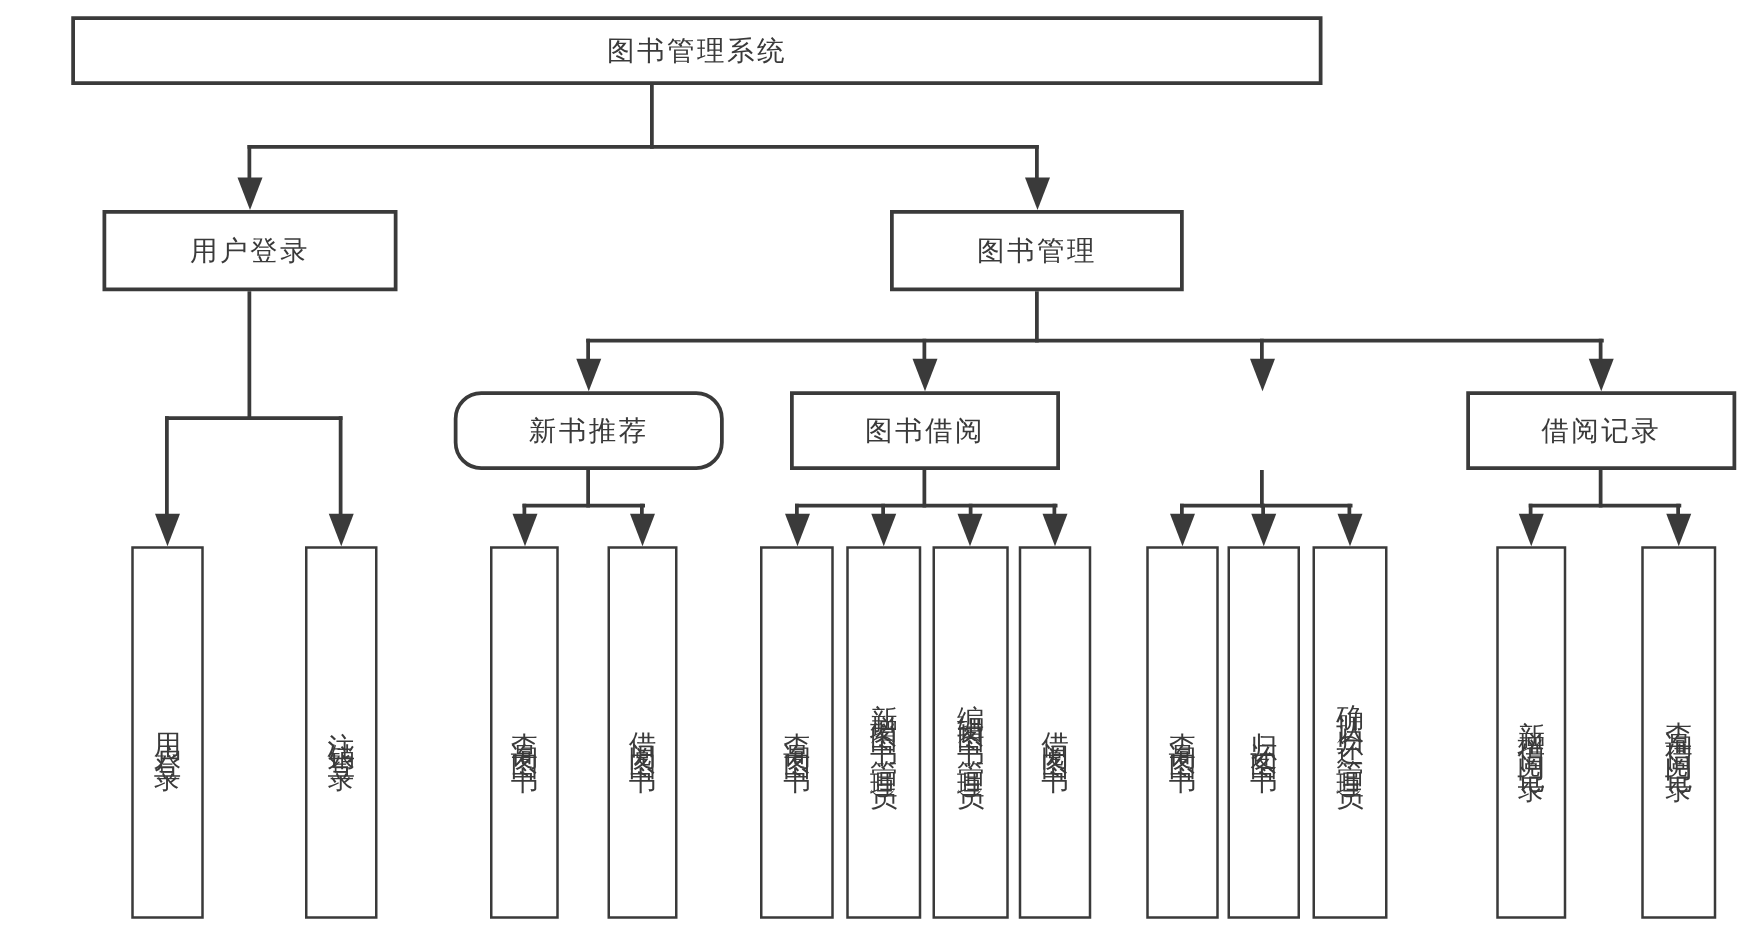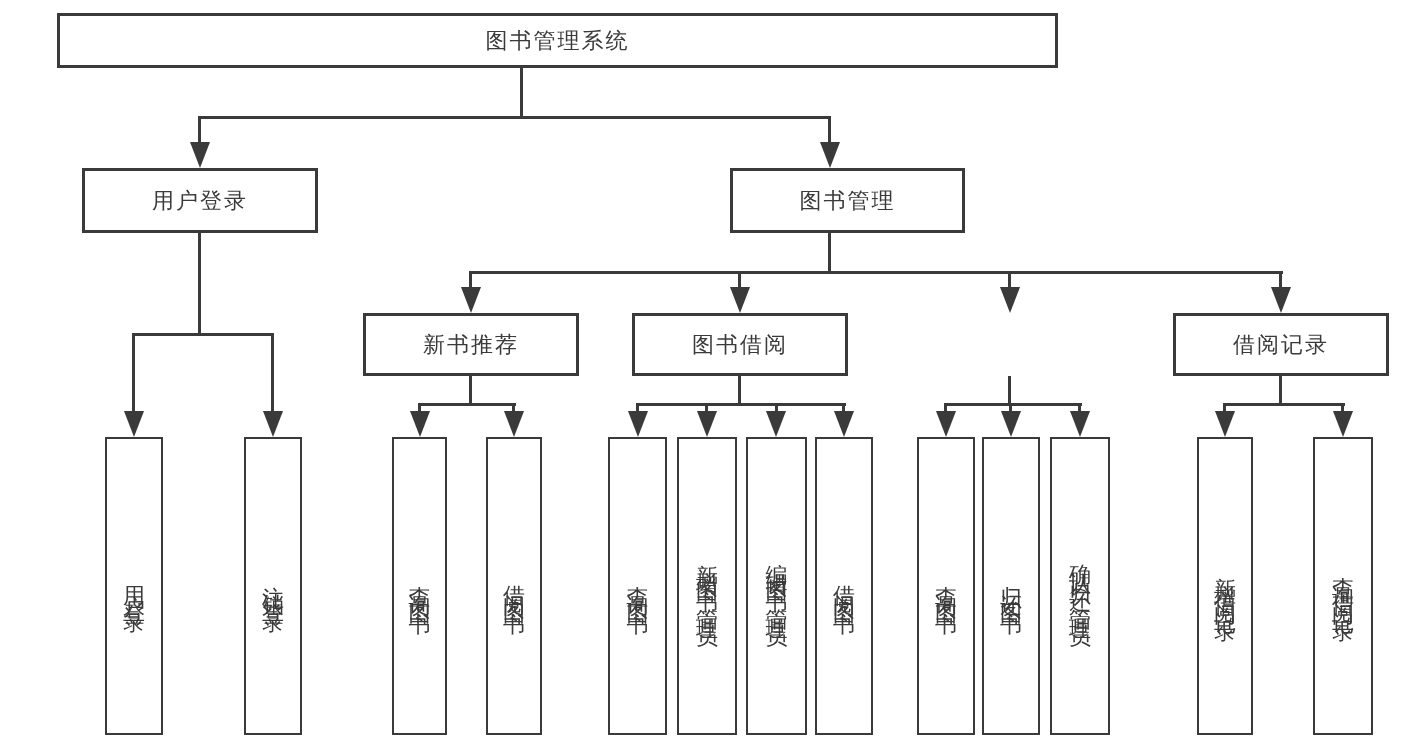--- a/index.html
+++ b/index.html
@@ -56,21 +56,21 @@
   <div class="vl" style="left:520px;top:68px;height:51px;"></div>
   <div class="hl" style="left:198px;top:116px;width:633px;"></div>
   <div class="vl" style="left:198px;top:116px;height:28px;"></div>
   <div class="arrow" style="left:190px;top:142px;"></div>
   <div class="vl" style="left:828px;top:116px;height:28px;"></div>
   <div class="arrow" style="left:820px;top:142px;"></div>
 
   <div class="box hbox" style="left:82px;top:168px;width:236px;height:65px;">
     <span>用户登录</span>
   </div>
-  <div class="box hbox" style="left:712px;top:168px;width:235px;height:65px;margin-left:18px;">
+  <div class="box hbox" style="left:712px;top:168px;width:235px;height:65px;">
     <span>图书管理</span>
   </div>
 
   <div class="vl" style="left:198px;top:233px;height:103px;"></div>
   <div class="hl" style="left:132px;top:333px;width:142px;"></div>
   <div class="vl" style="left:132px;top:333px;height:80px;"></div>
   <div class="arrow" style="left:124px;top:411px;"></div>
   <div class="vl" style="left:271px;top:333px;height:80px;"></div>
   <div class="arrow" style="left:263px;top:411px;"></div>
 
@@ -78,21 +78,21 @@
   <div class="hl" style="left:469px;top:271px;width:814px;"></div>
   <div class="vl" style="left:469px;top:271px;height:18px;"></div>
   <div class="arrow" style="left:461px;top:287px;"></div>
   <div class="vl" style="left:738px;top:271px;height:18px;"></div>
   <div class="arrow" style="left:730px;top:287px;"></div>
   <div class="vl" style="left:1008px;top:271px;height:18px;"></div>
   <div class="arrow" style="left:1000px;top:287px;"></div>
   <div class="vl" style="left:1279px;top:271px;height:18px;"></div>
   <div class="arrow" style="left:1271px;top:287px;"></div>
 
-  <div class="box hbox" style="left:363px;top:313px;width:216px;height:63px;">
+  <div class="box hbox" style="left:363px;top:313px;width:216px;height:63px;border-radius:22px;">
     <span>新书推荐</span>
   </div>
   <div class="box hbox" style="left:632px;top:313px;width:216px;height:63px;">
     <span>图书借阅</span>
   </div>
   <div class="box hbox" style="left:1173px;top:313px;width:216px;height:63px;">
     <span>借阅记录</span>
   </div>
 
   <div class="vl" style="left:469px;top:376px;height:30px;"></div>

